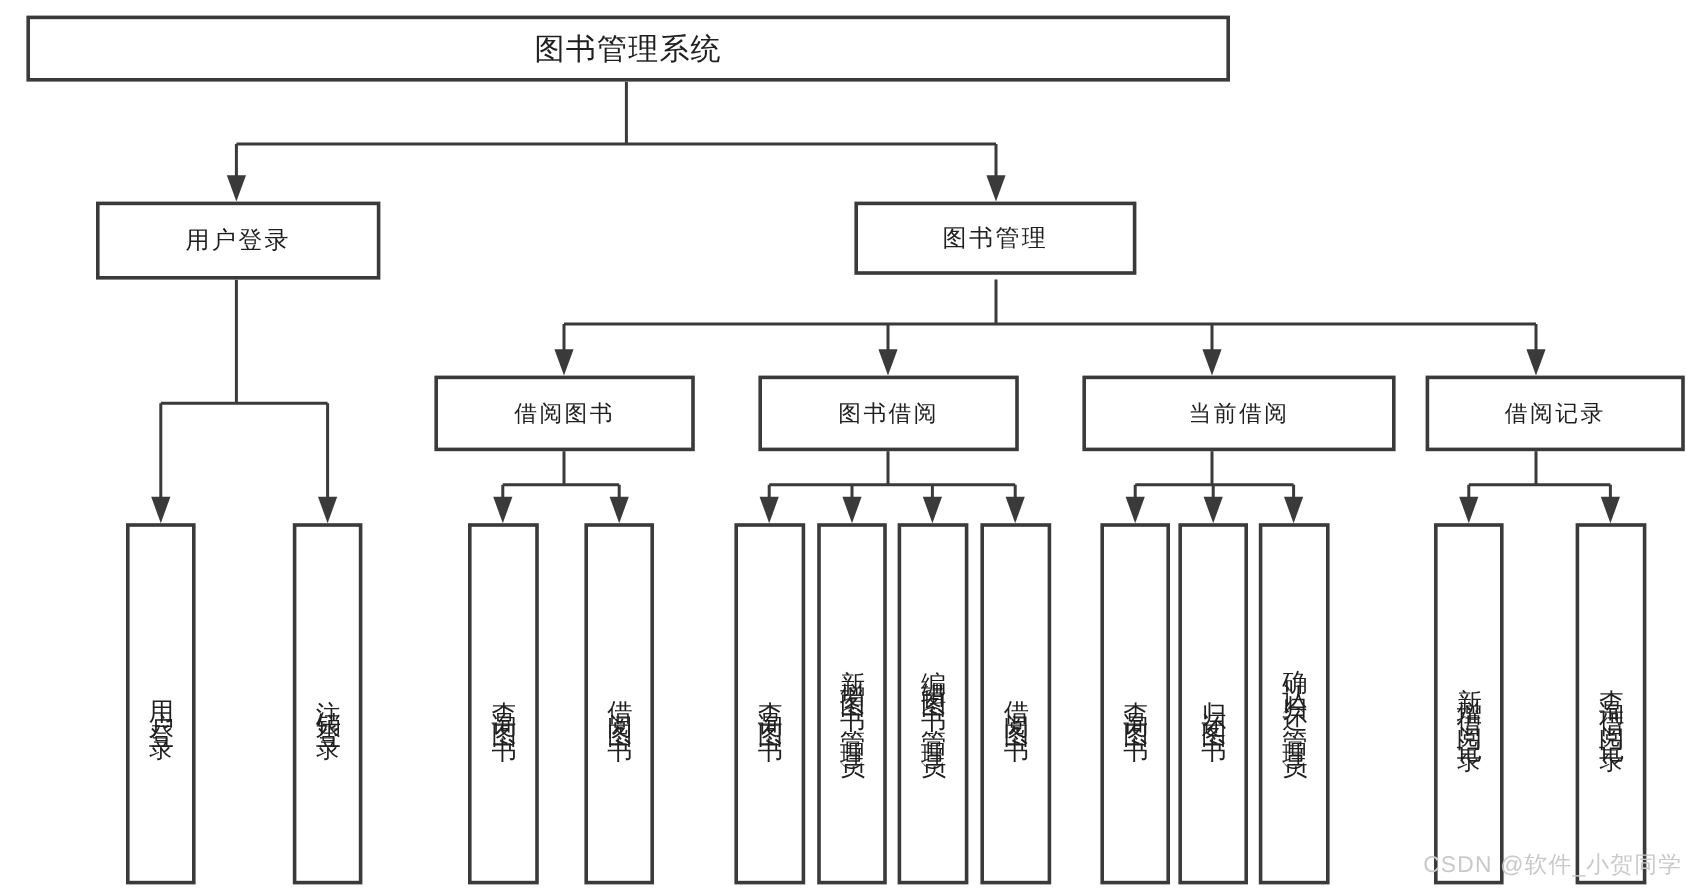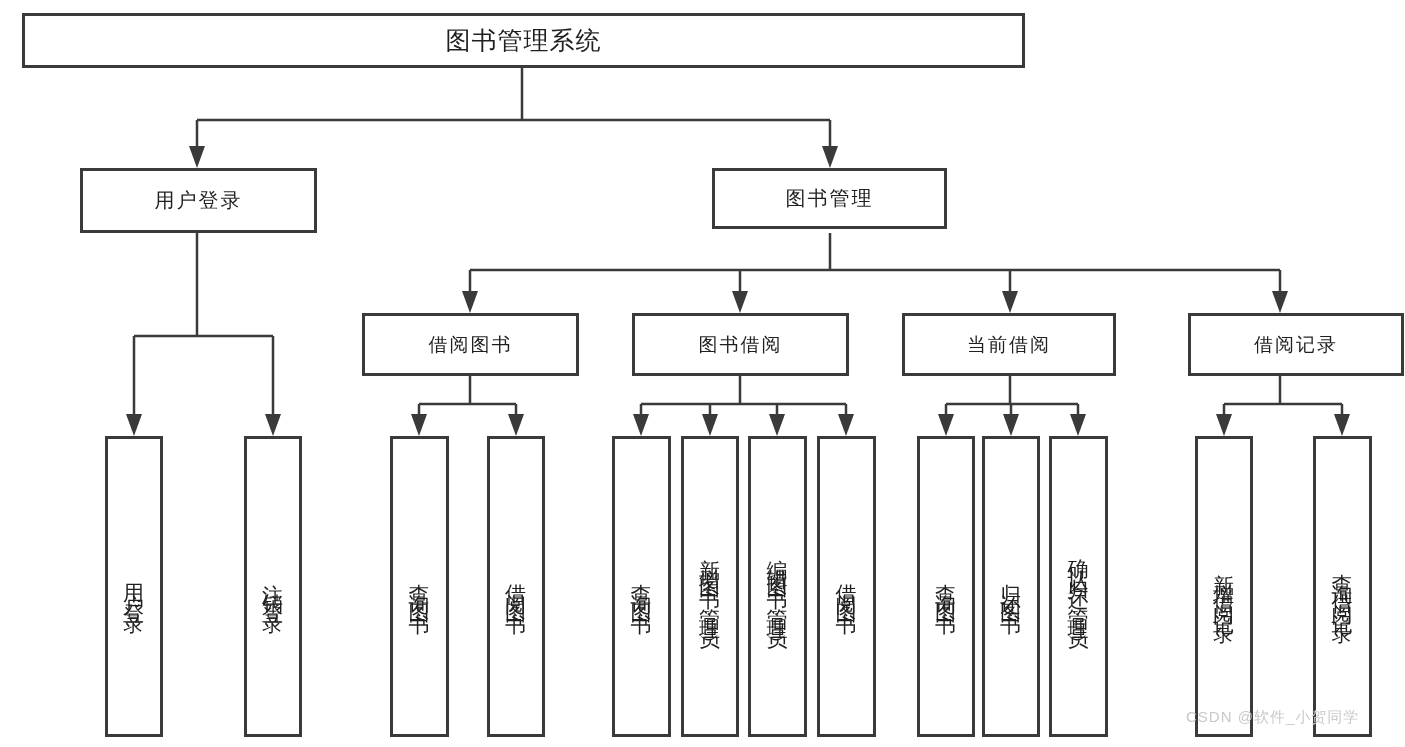--- a/index.html
+++ b/index.html
@@ -36,21 +36,21 @@
     text-orientation: mixed;
     font-size: 21px;
     letter-spacing: 10px;
     line-height: 1.1;
     white-space: nowrap;
   }
   .watermark {
     position: absolute;
     left: 1186px;
     top: 708px;
-    font-size: 15px;
+    font-size: 19px;
     color: #c9c9c9;
     letter-spacing: 1px;
     z-index: 5;
     white-space: nowrap;
   }
 </style>
 </head>
 <body>
 
 <div class="stage">
@@ -98,21 +98,21 @@
   <div class="node lvl2" style="left:712px; top:168px; width:235px; height:61px;">
     <span>图书管理</span>
   </div>
 
   <div class="node lvl3" style="left:362px; top:313px; width:217px; height:63px;">
     <span>借阅图书</span>
   </div>
   <div class="node lvl3" style="left:632px; top:313px; width:217px; height:63px;">
     <span>图书借阅</span>
   </div>
-  <div class="node lvl3" style="left:902px; top:313px; width:214px; height:63px;">
+  <div class="node lvl3" style="left:902px; top:313px; width:261px; height:63px;">
     <span>当前借阅</span>
   </div>
   <div class="node lvl3" style="left:1172px; top:313px; width:216px; height:63px;margin-left:16px;">
     <span>借阅记录</span>
   </div>
 
   <div class="node leaf" style="left:105px; top:436px; width:58px; height:301px;">
     <span>用户登录</span>
   </div>
   <div class="node leaf" style="left:244px; top:436px; width:58px; height:301px;">

